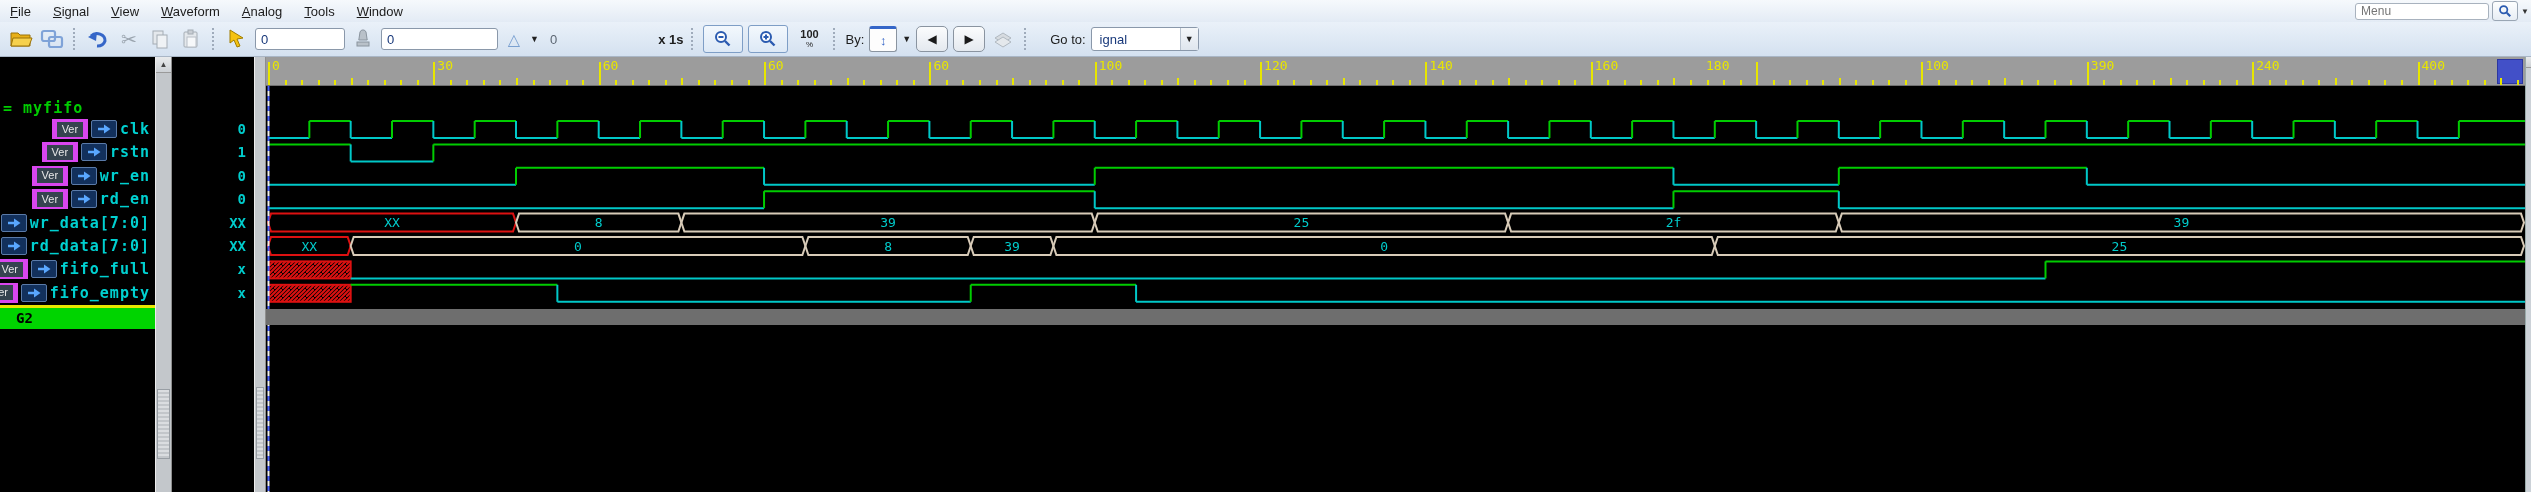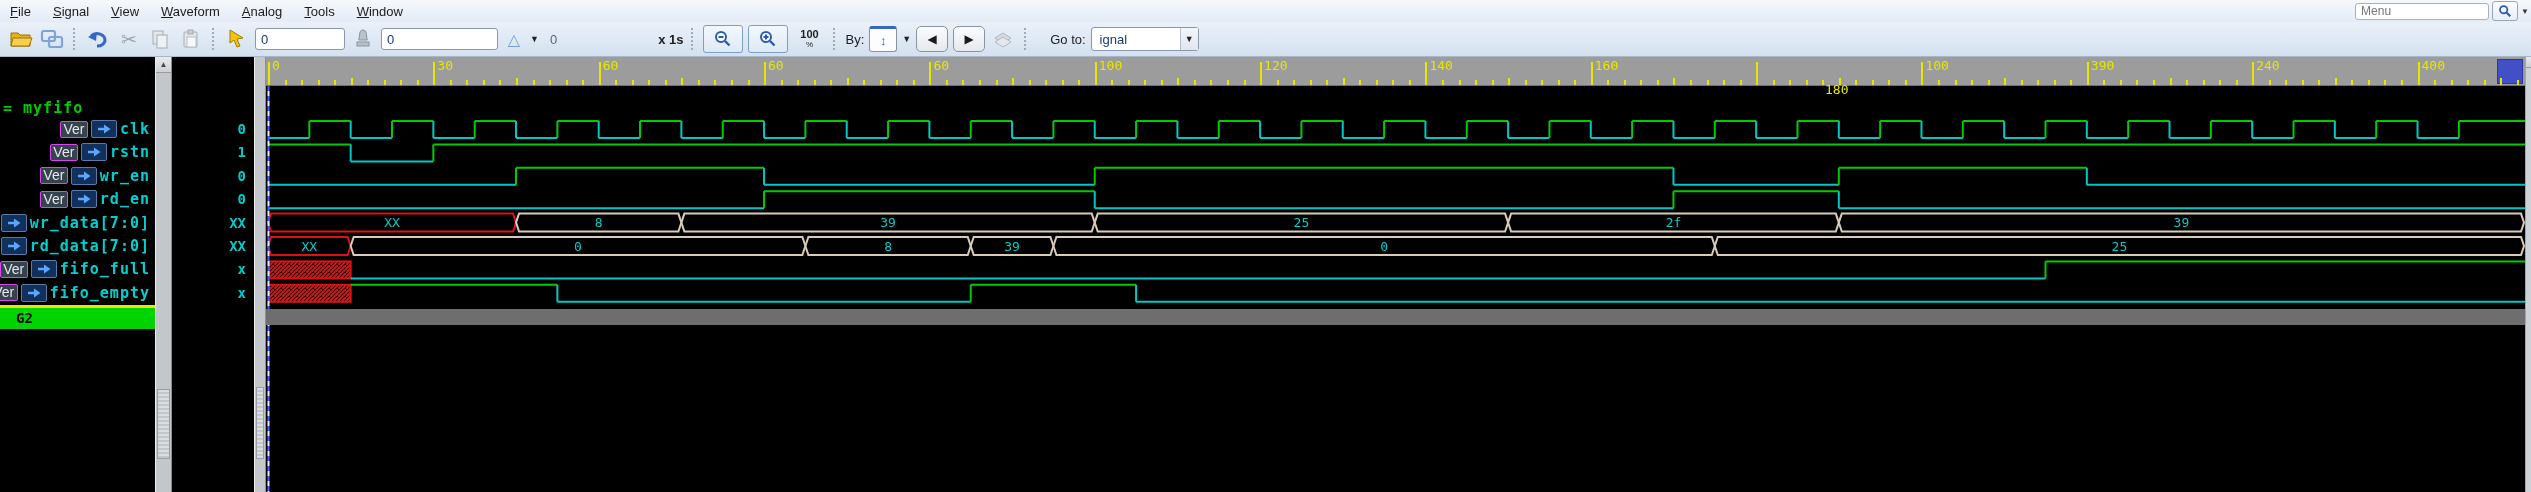--- a/index.html
+++ b/index.html
@@ -64,22 +64,22 @@
   .tmin{top:23px;height:5px;}
   .tlab{position:absolute;top:1px;color:#e8e600;font-family:"DejaVu Sans Mono",monospace;font-size:13px;}
   #ruler-end-marker{position:absolute;right:2px;top:2px;width:26px;height:25px;background:#4250c8;border:1px solid #2b36a0;box-sizing:border-box;}
   #wavesvg{position:absolute;left:0;top:0;}
   
   .nrow{position:absolute;left:0;width:155px;height:20px;display:flex;align-items:center;
     justify-content:flex-end;gap:3px;overflow:hidden;padding-right:5px;box-sizing:border-box;white-space:nowrap;}
   .vrow{position:absolute;left:0;width:82px;height:20px;line-height:20px;text-align:right;padding-right:8px;box-sizing:border-box;
     color:#00cccc;font-family:"DejaVu Sans Mono",monospace;font-weight:bold;font-size:14px;}
   .sname{color:#00d0d0;font-family:"DejaVu Sans Mono",monospace;font-weight:bold;font-size:15px;letter-spacing:1px;}
-  .verbadge{flex:0 0 auto;width:26px;height:15px;background:#35434f;border:1px solid #d946ef;border-radius:2px;
-    color:#e8e8e8;font-size:14px;line-height:15px;text-align:center;font-family:"Liberation Sans",sans-serif;}
+  .verbadge{flex:0 0 auto;width:26px;height:15px;background:#35434f;border:5px solid #d946ef;border-radius:2px;
+    color:#e8e8e8;font-size:11px;line-height:15px;text-align:center;font-family:"Liberation Sans",sans-serif;}
   .sigarrow{flex:0 0 auto;width:24px;height:16px;background:#12305c;border:1px solid #5a7aa8;border-radius:2px;
     display:flex;align-items:center;justify-content:center;}
   #group-header{position:absolute;left:3px;top:42px;color:#00cc00;
     font-family:"DejaVu Sans Mono",monospace;font-weight:bold;font-size:15px;letter-spacing:1px;}
   #g2-line{position:absolute;left:0;top:248px;width:155px;height:3px;background:#e8e600;}
   #g2-bar{position:absolute;left:0;top:251px;width:155px;height:21px;background:#00d400;
     color:#000;font-family:"DejaVu Sans Mono",monospace;font-weight:bold;font-size:14px;line-height:21px;padding-left:16px;box-sizing:border-box;}
 </style>
 </head>
 <body>
@@ -594,21 +594,21 @@
           <div class="tick tmin" style="left: 1341.32px;"></div>
           <div class="tick tmin" style="left: 1357.85px;"></div>
           <div class="tick tmin" style="left: 1374.39px;"></div>
           <div class="tick tmin" style="left: 1390.92px;"></div>
           <div class="tick tmid" style="left: 1407.46px;"></div>
           <div class="tick tmin" style="left: 1423.99px;"></div>
           <div class="tick tmin" style="left: 1440.53px;"></div>
           <div class="tick tmin" style="left: 1457.06px;"></div>
           <div class="tick tmin" style="left: 1473.6px;"></div>
           <div class="tick tmaj" style="left: 1490.13px;"></div>
-          <span class="tlab" style="left: 1559px; margin-top: 24px;">180</span>
+          <span class="tlab" style="left: 1440px;">180</span>
           <div class="tick tmin" style="left: 1506.67px;"></div>
           <div class="tick tmin" style="left: 1523.2px;"></div>
           <div class="tick tmin" style="left: 1539.74px;"></div>
           <div class="tick tmin" style="left: 1556.27px;"></div>
           <div class="tick tmid" style="left: 1572.81px;"></div>
           <div class="tick tmin" style="left: 1589.34px;"></div>
           <div class="tick tmin" style="left: 1605.88px;"></div>
           <div class="tick tmin" style="left: 1622.41px;"></div>
           <div class="tick tmin" style="left: 1638.95px;"></div>
           <div class="tick tmaj" style="left: 1655.48px;"></div>

